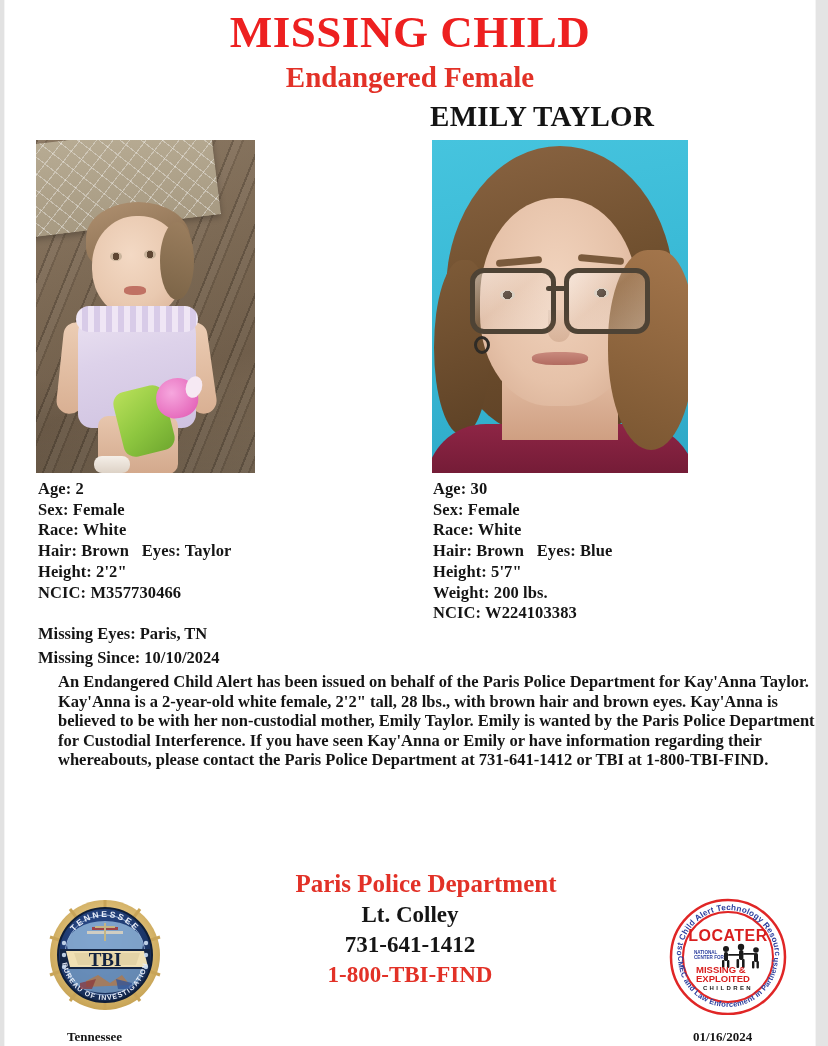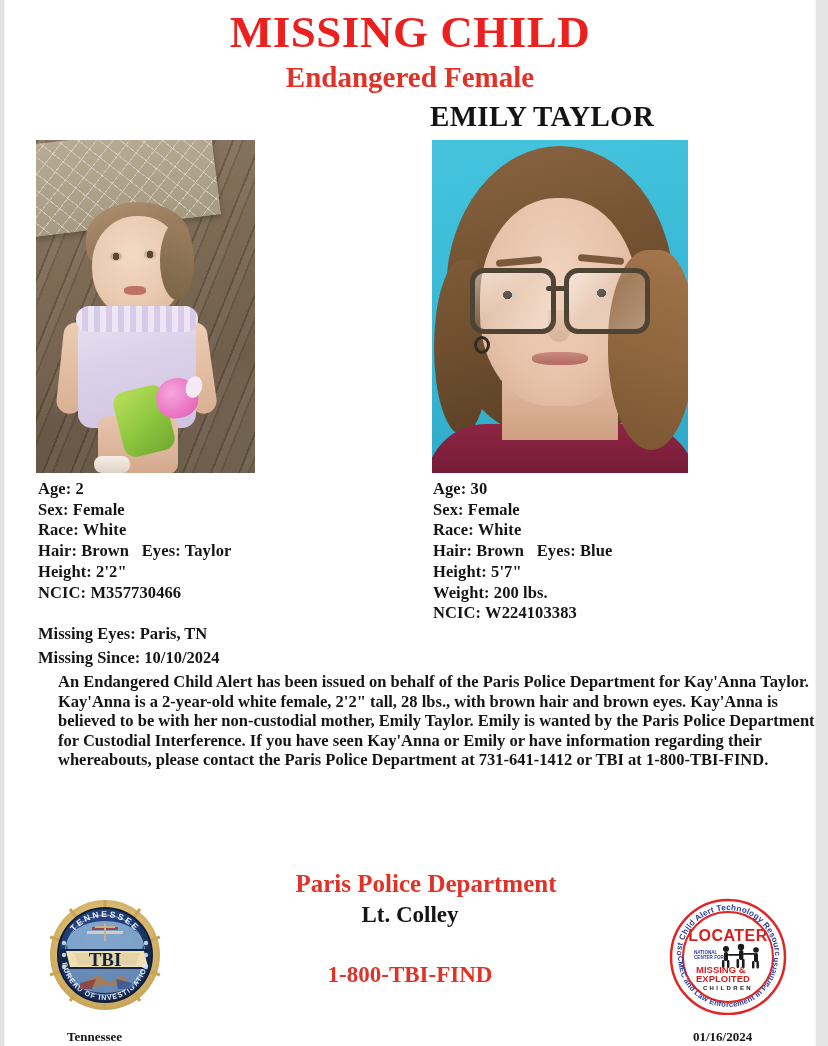--- a/index.html
+++ b/index.html
@@ -306,20 +306,21 @@
     <div class="row">Weight: 200 lbs.</div>
     <div class="row">NCIC: W224103383</div>
   </div>
 
   <div class="missing-from">Missing Eyes: Paris, TN</div>
   <div class="missing-since">Missing Since: 10/10/2024</div>
   <div class="narrative">An Endangered Child Alert has been issued on behalf of the Paris Police Department for Kay'Anna Taylor. Kay'Anna is a 2-year-old white female, 2'2" tall, 28 lbs., with brown hair and brown eyes. Kay'Anna is believed to be with her non-custodial mother, Emily Taylor. Emily is wanted by the Paris Police Department for Custodial Interference. If you have seen Kay'Anna or Emily or have information regarding their whereabouts, please contact the Paris Police Department at 731-641-1412 or TBI at 1-800-TBI-FIND.</div>
 
   <div class="agency">Paris Police Department</div>
   <div class="officer">Lt. Colley</div>
+  <div class="phone">731-641-1412</div>
   <div class="tipline">1-800-TBI-FIND</div>
 
   <div class="tbi-seal">
     <svg viewBox="0 0 130 116" width="130" height="116">
       <defs>
         <radialGradient id="gold" cx="50%" cy="45%" r="60%">
           <stop offset="0%" stop-color="#f3dea2"></stop>
           <stop offset="60%" stop-color="#e0c079"></stop>
           <stop offset="100%" stop-color="#c09c4c"></stop>
         </radialGradient>

